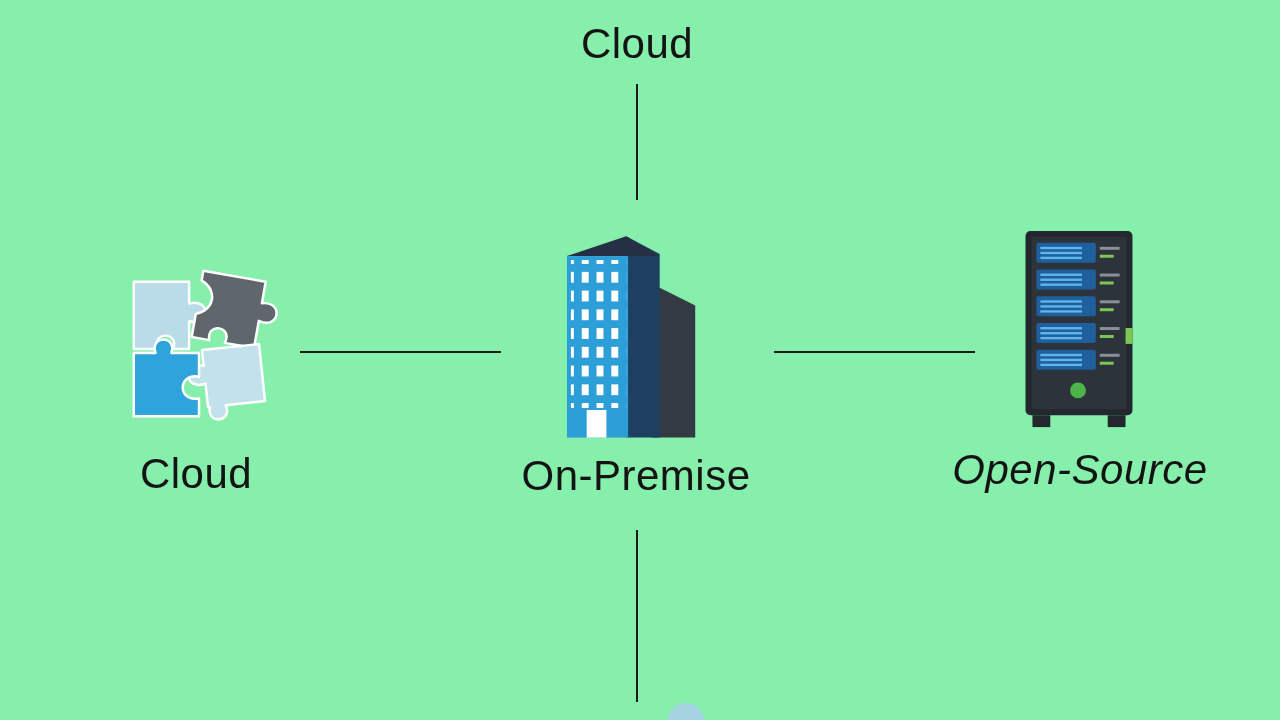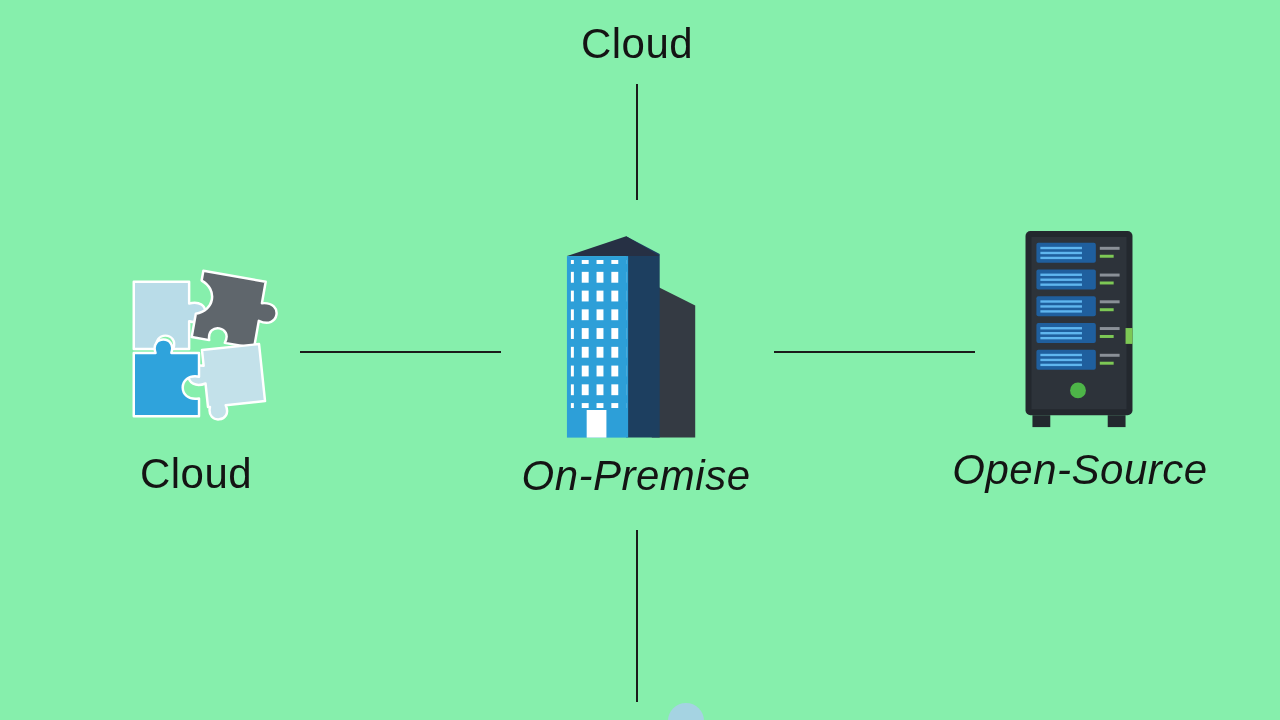--- a/index.html
+++ b/index.html
@@ -76,21 +76,21 @@
         <pattern id="bw" width="15" height="19" patternUnits="userSpaceOnUse">
           <rect x="4" y="4" width="7" height="11" fill="#ffffff"></rect>
         </pattern>
       </defs>
       <rect x="8" y="30" width="56" height="150" fill="url(#bw)"></rect>
 
       <rect x="24" y="182" width="20" height="28" fill="#ffffff"></rect>
     </svg>
   </div>
 
-  <div class="node-label" style="left:636px; top:452px;font-style:italic;">On-Premise</div>
+  <div class="node-label" style="left:636px; top:452px;">On-Premise</div>
 
   <div class="icon" style="left:1021px; top:229px; width:116px; height:208px;">
     <svg viewBox="0 0 114 210" xmlns="http://www.w3.org/2000/svg">
       <rect x="3" y="2" width="108" height="186" rx="5" fill="#23282e"></rect>
       <rect x="9" y="8" width="96" height="174" fill="#2d333a"></rect>
 
       <g>
         <rect x="14" y="14" width="60" height="20" rx="2" fill="#1f5f9e"></rect>
         <rect x="18" y="18" width="42" height="2.4" fill="#5fb6ef"></rect>
         <rect x="18" y="23" width="42" height="2.4" fill="#5fb6ef"></rect>

